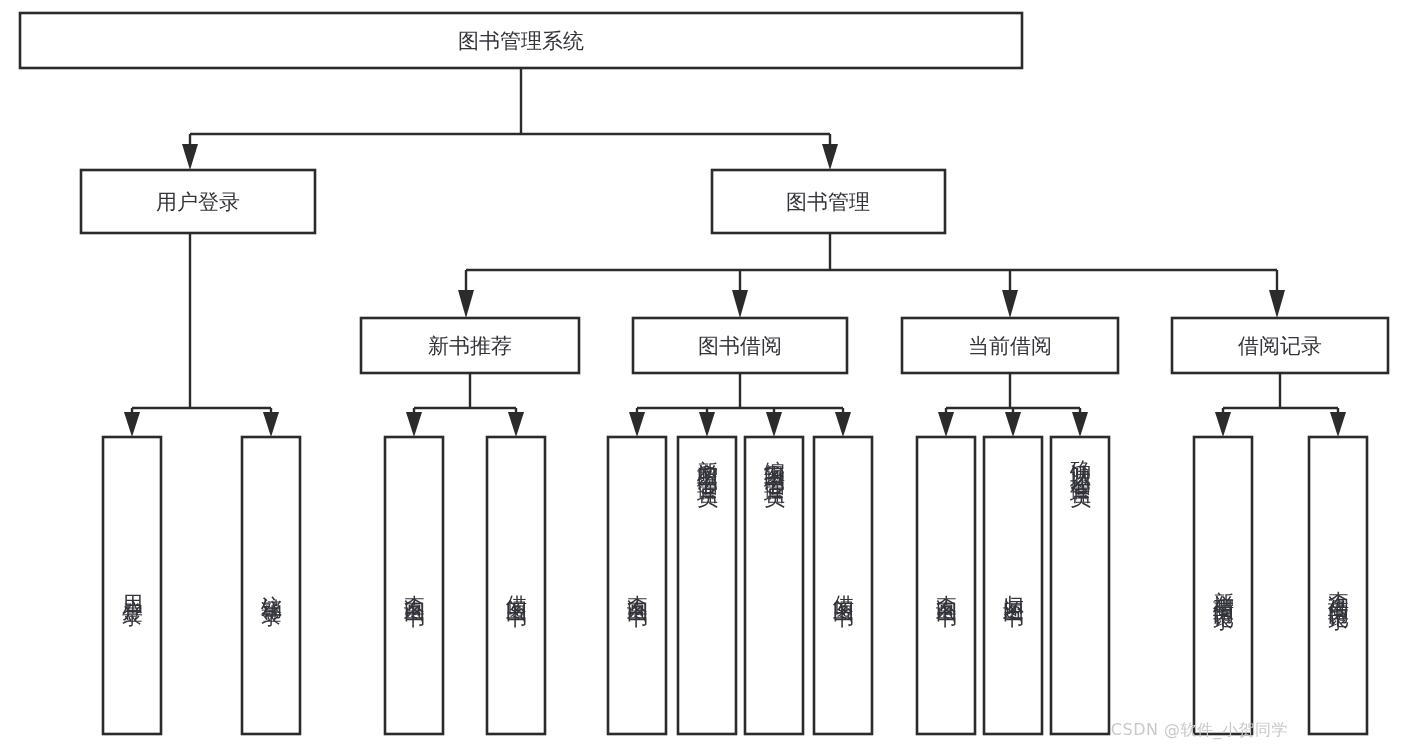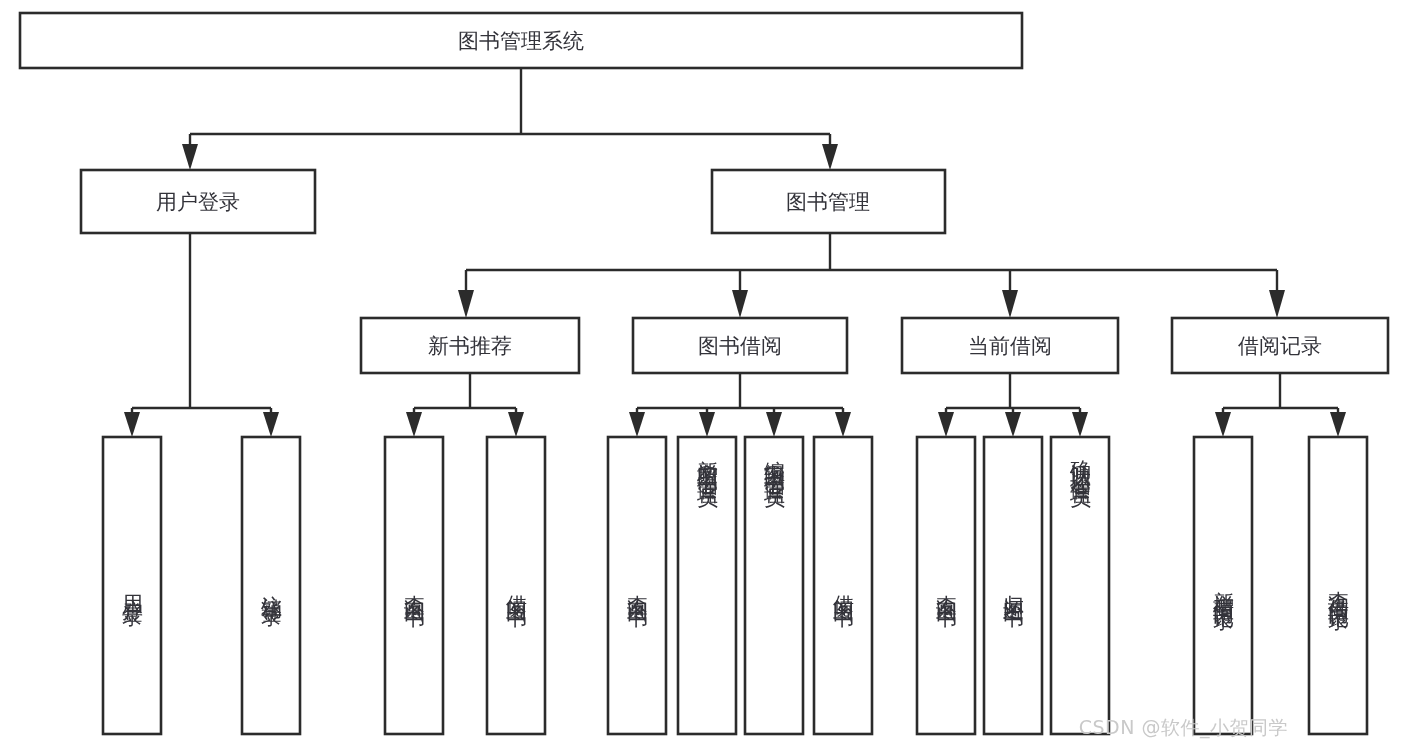--- a/index.html
+++ b/index.html
@@ -63,21 +63,21 @@
   }
   .arrow-head {
     fill: #2b2b2b;
     stroke: none;
   }
   #watermark {
     position: absolute;
     right: 8px;
     bottom: 6px;
     font-family: "DejaVu Sans", "Liberation Sans", sans-serif;
-    font-size: 19px;
+    font-size: 16px;
     color: #c9c9c9;
     letter-spacing: 0.5px;
     white-space: nowrap;
     user-select: none;
     text-align: right;
   }
 </style>
 </head>
 <body>
 

